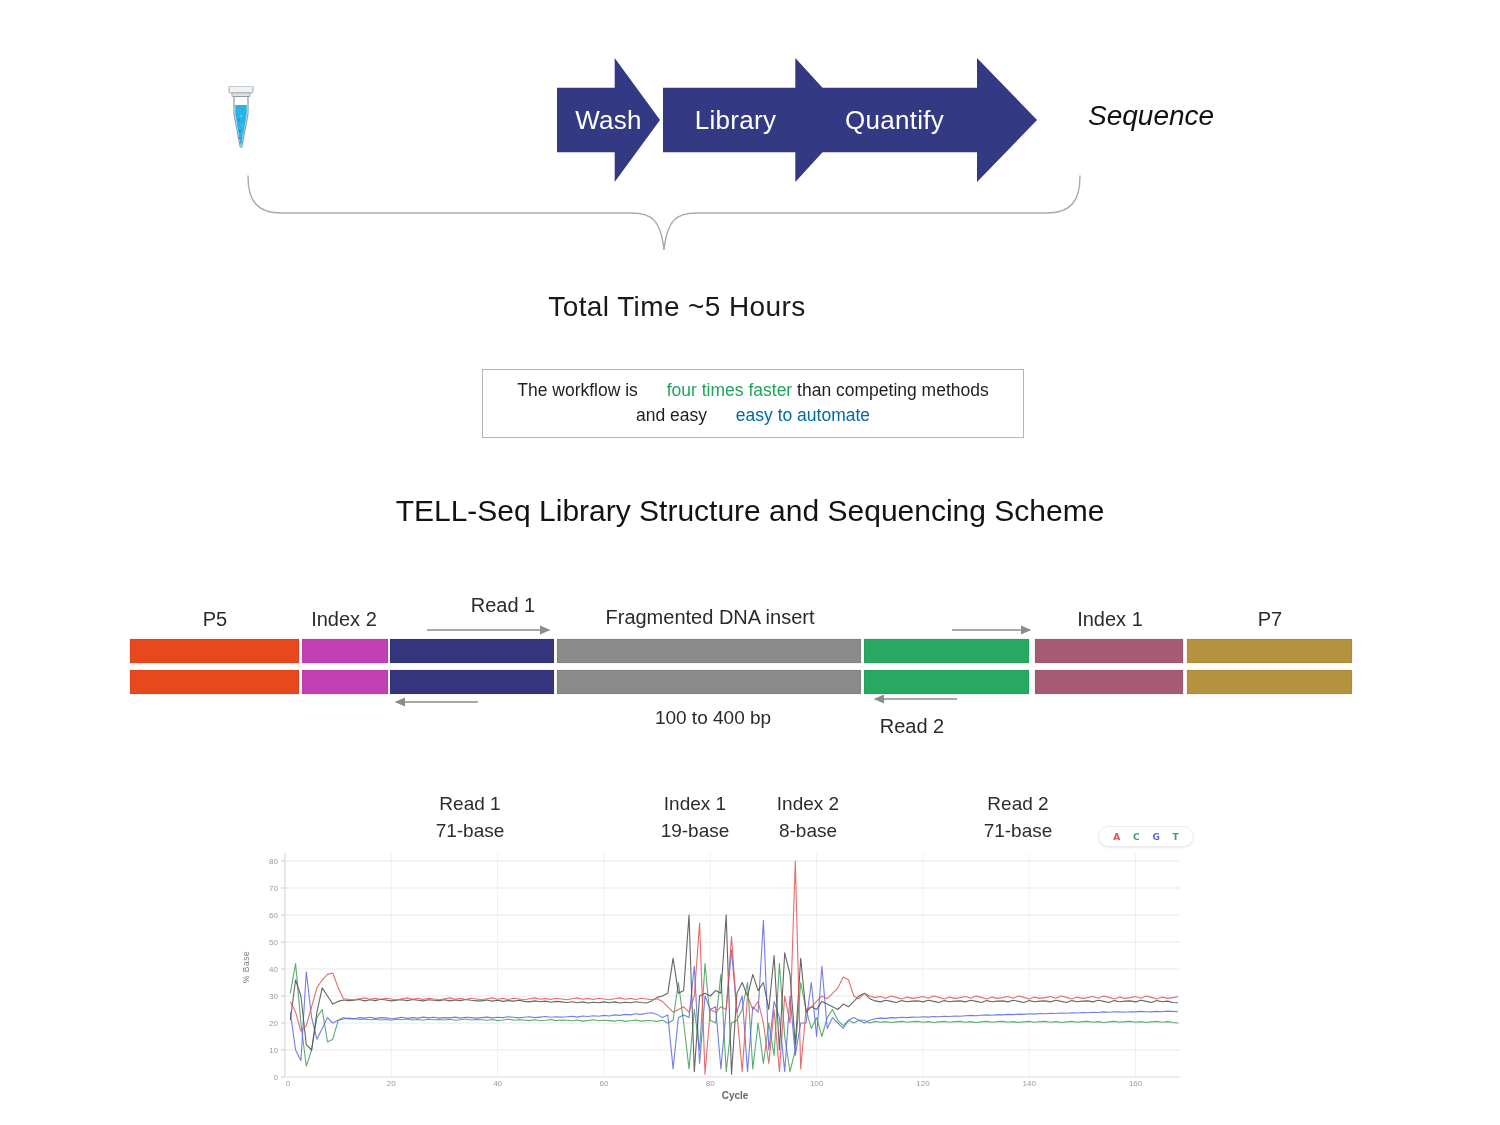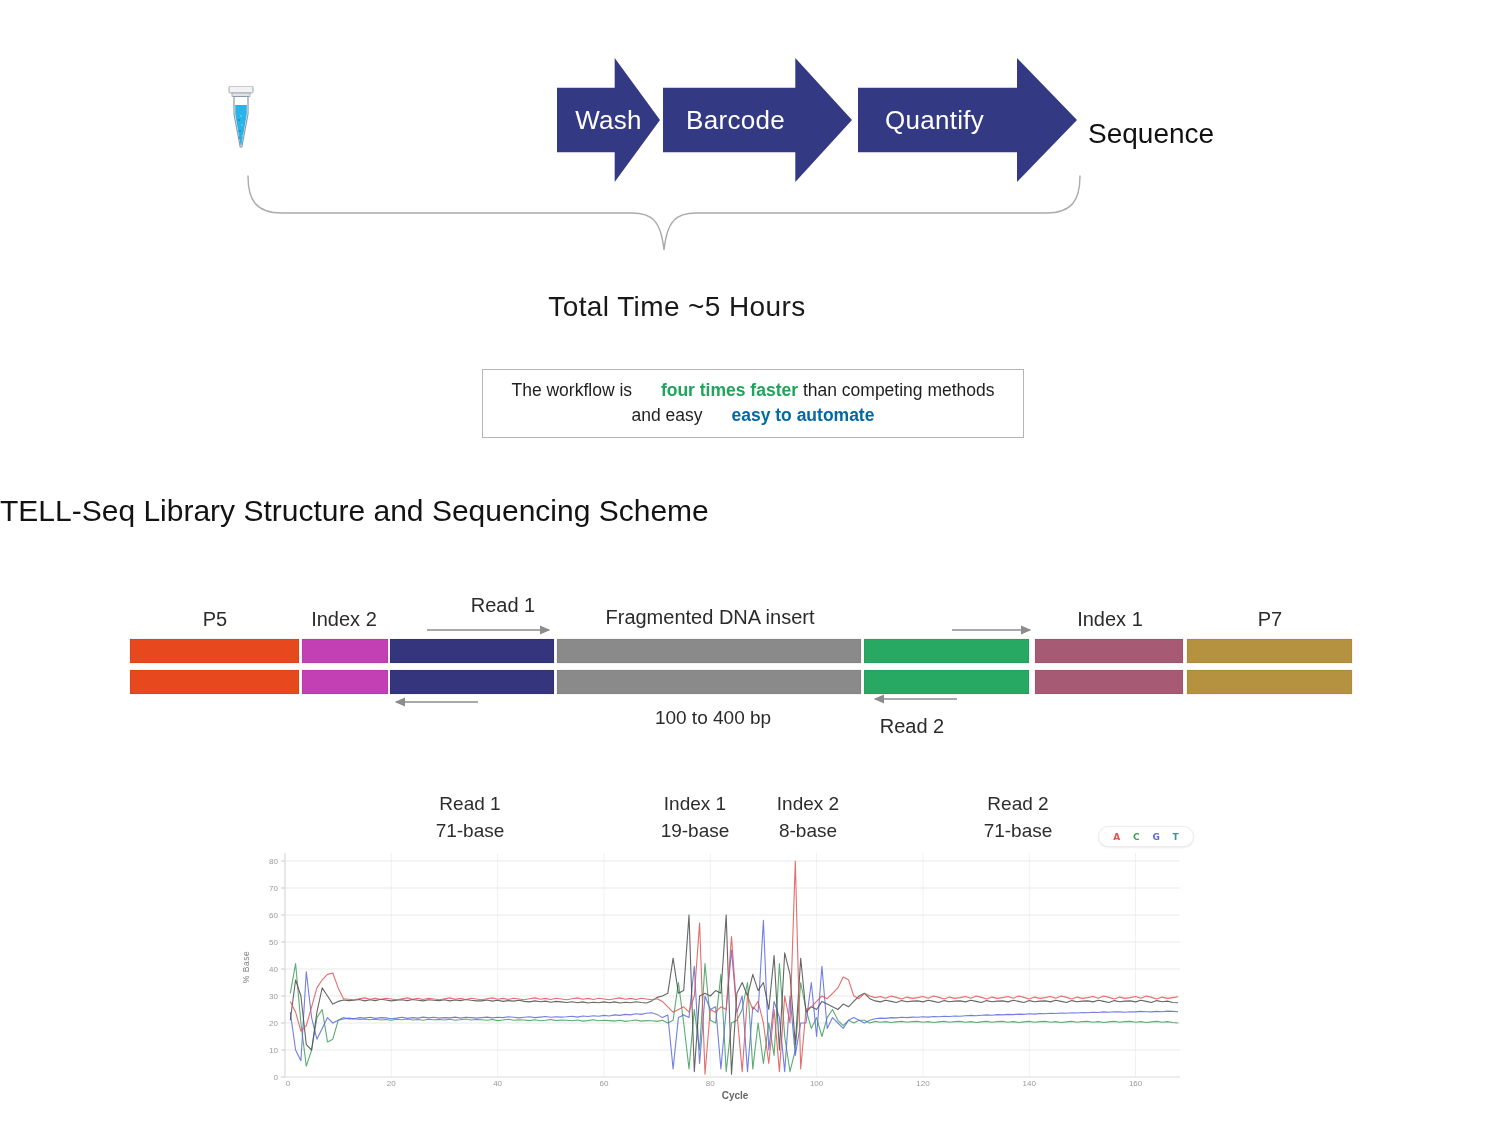--- a/index.html
+++ b/index.html
@@ -7,37 +7,37 @@
          font-family:"Liberation Sans",sans-serif;color:#1c1c1c;}
 
   
   .arrow{position:absolute;top:58px;height:124px;display:flex;align-items:center;justify-content:center;}
   .arrow .arrow-label{color:#ffffff;font-size:26px;font-weight:500;letter-spacing:.3px;white-space:nowrap;}
   .a1{left:260px;width:285px;clip-path:polygon(0 24%,80.7% 24%,80.7% 0,100% 50%,80.7% 100%,80.7% 76%,0 76%);}
   .a1 .arrow-label{padding-right:48px;}
   .a2{left:557px;width:103px;clip-path:polygon(0 24%,56% 24%,56% 0,100% 50%,56% 100%,56% 76%,0 76%);}
   .a3{left:663px;width:189px;clip-path:polygon(0 24%,70% 24%,70% 0,100% 50%,70% 100%,70% 76%,0 76%);}
   .a3 .arrow-label{padding-right:44px;}
-  .a4{left:858px;width:219px;clip-path:polygon(0 24%,72.6% 24%,72.6% 0,100% 50%,72.6% 100%,72.6% 76%,0 76%);text-align:center;}
+  .a4{left:818px;width:219px;clip-path:polygon(0 24%,72.6% 24%,72.6% 0,100% 50%,72.6% 100%,72.6% 76%,0 76%);text-align:center;}
   .a4 .arrow-label{padding-right:66px;}
-  .sequence{position:absolute;left:1088px;top:118px;font-size:28px;font-weight:500;color:#111111;}
+  .sequence{position:absolute;left:1088px;top:100px;font-size:28px;font-weight:500;color:#111111;font-style:italic;}
 
   .tube{position:absolute;left:226px;top:86px;}
   .brace{position:absolute;left:0;top:0;}
 
   .total-time{position:absolute;left:377px;top:291px;width:600px;text-align:center;
               font-size:28px;font-weight:500;color:#191919;letter-spacing:.4px;}
 
   .note-box{position:absolute;left:482px;top:369px;width:540px;padding:8px 0 9px 0;
             border:1px solid #b5b5b5;text-align:center;font-size:17.5px;line-height:1.42;
             color:#1f1f1f;font-weight:500;}
   .note-box span{white-space:pre-wrap;}
-  .note-box .green{font-weight:700;margin-left:24px;}
-
-  .lib-title{position:absolute;left:0;top:494px;width:1500px;
+  .note-box .green{font-weight:400;margin-left:24px;}
+
+  .lib-title{position:absolute;left:0;top:494px;width:1500px;text-align:center;
              font-size:30px;font-weight:400;color:#131313;}
 
   .bars-svg,.chart-svg{position:absolute;left:0;}
   .bars-svg{top:585px;}
   .chart-svg{top:840px;}
 
   .region-label{position:absolute;top:791px;width:150px;text-align:center;
                 font-size:19px;line-height:1.42;color:#2d2d2d;font-weight:500;}
   .rl0{left:395px;} .rl1{left:620px;} .rl2{left:733px;} .rl3{left:943px;}
 
@@ -61,21 +61,21 @@
     <circle cx="14" cy="45" r="0.9" fill="#1287bd"></circle>
       <circle cx="16.5" cy="50" r="0.7" fill="#8fdcf5"></circle>
     <circle cx="13.5" cy="52" r="0.8" fill="#1287bd"></circle>
       <circle cx="15" cy="30" r="0.8" fill="#8fdcf5"></circle>
   </svg>
 
   <div class="arrow a2" style="background: rgb(51, 57, 131); text-align: right;">
     <span class="arrow-label">Wash</span>
   </div>
   <div class="arrow a3" style="background: rgb(51, 57, 131);">
-    <span class="arrow-label">Barcode</span>
+    <span class="arrow-label">Library</span>
   </div>
   <div class="arrow a4" style="background: rgb(51, 57, 131);">
     <span class="arrow-label">Quantify</span>
   </div>
   <div class="sequence">Sequence</div>
 
   <svg class="brace" width="1500" height="280" viewBox="0 0 1500 280">
     <path d="M248,176 C248,200 256,213 282,213 L632,213 C652,213 661,221 664,250 C667,221 676,213 696,213 L1046,213 C1072,213 1080,200 1080,176" fill="none" stroke="#ababab" stroke-width="1.4" stroke-linecap="round"></path>
   </svg>
 

